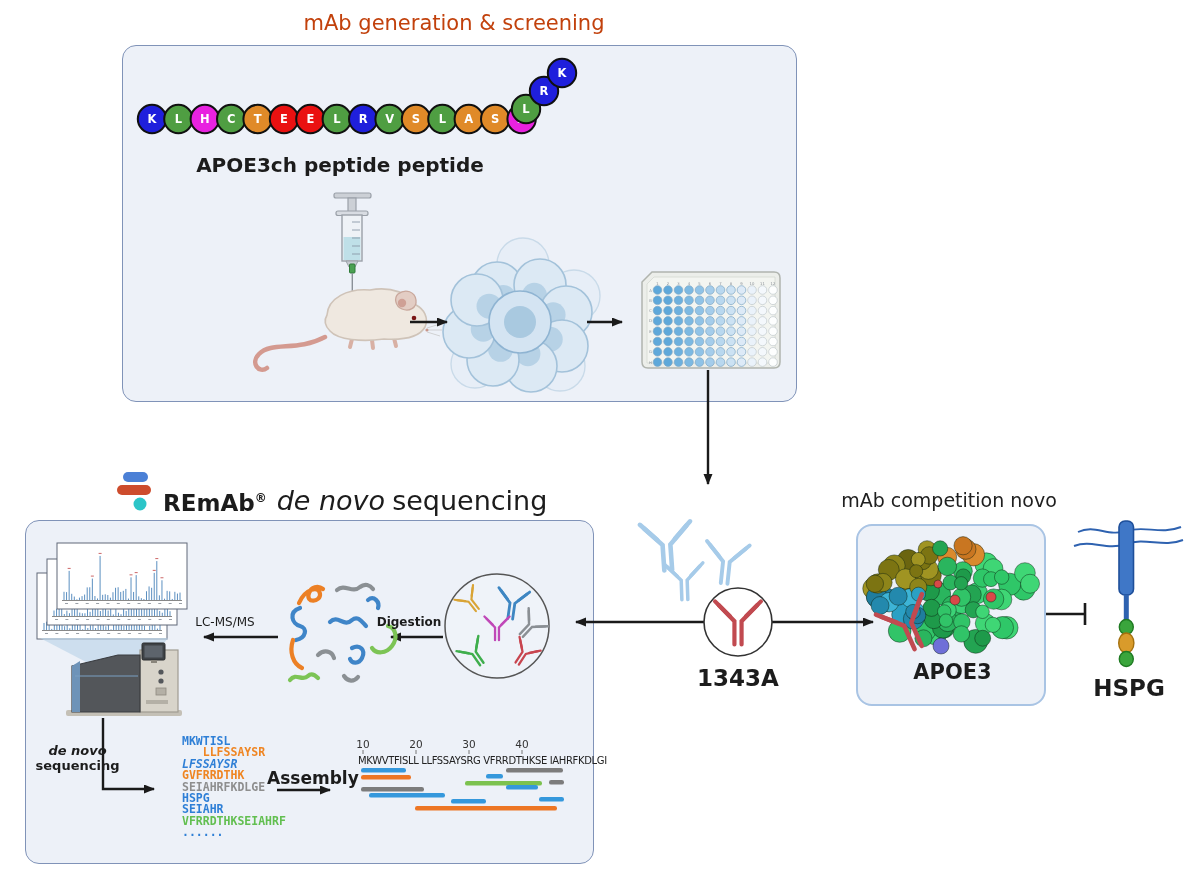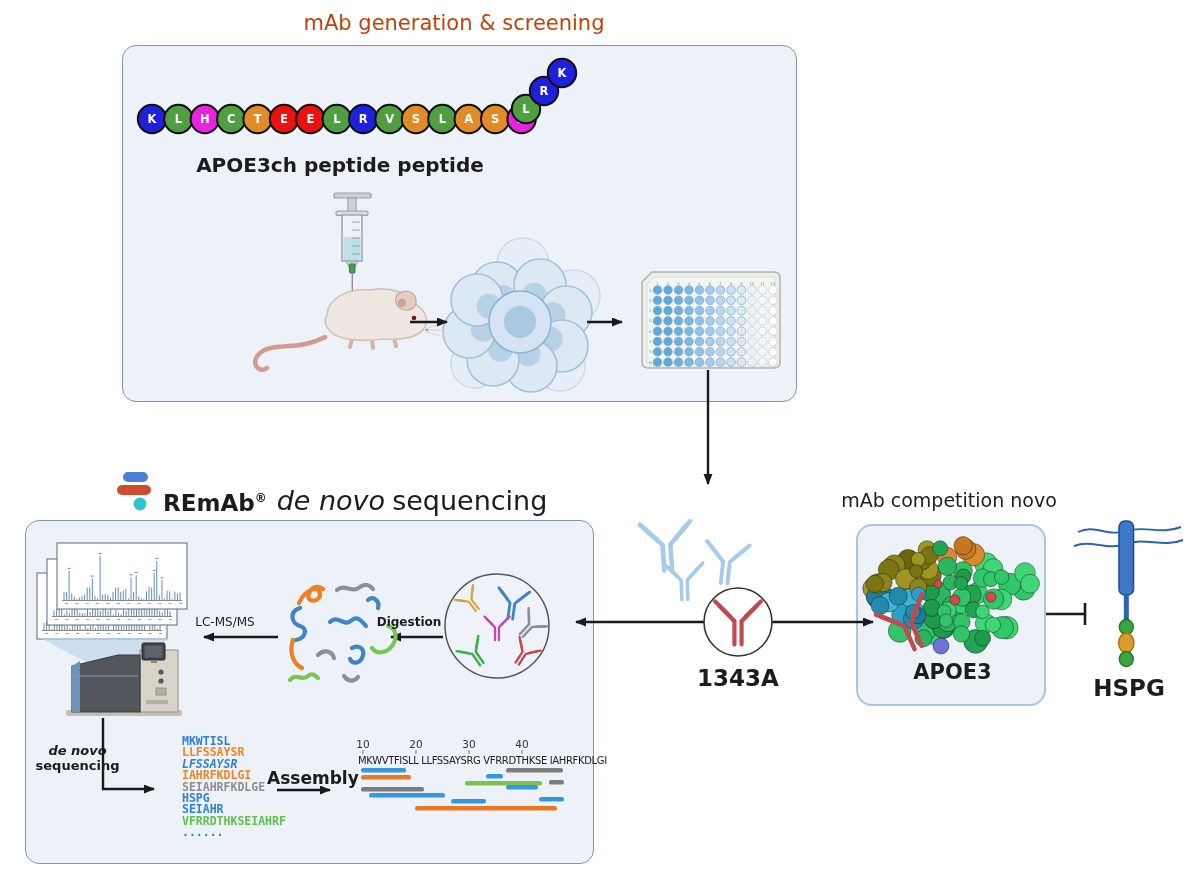--- a/index.html
+++ b/index.html
@@ -669,23 +669,23 @@
     <span class="i">de novo</span><br><span>sequencing</span>
   </div>
   <div class="label ctr" id="assembly-label">Assembly</div>
   <div class="label ctr" id="ab-id-label">1343A</div>
   <div class="label ctr" id="competition-title">mAb competition novo</div>
   <div class="label ctr" id="apoe3-label">APOE3</div>
   <div class="label ctr" id="hspg-label">HSPG</div>
 
   <div id="peptide-list">
       <div style="color: rgb(46, 127, 214);">MKWTISL</div>
-      <div style="color: rgb(239, 133, 34);">LLFSSAYSR</div>
+      <div style="color: rgb(239, 133, 34); text-align: center;">LLFSSAYSR</div>
       <div style="color: rgb(46, 127, 214); font-style: italic;">LFSSAYSR</div>
-      <div style="color: rgb(239, 133, 34);">IAHRFKDLGI</div>
+      <div style="color: rgb(239, 133, 34);">GVFRRDTHK</div>
       <div style="color: rgb(142, 142, 142);">SEIAHRFKDLGE</div>
       <div style="color: rgb(46, 127, 214);">HSPG</div>
       <div style="color: rgb(46, 127, 214);">SEIAHR</div>
       <div style="color: rgb(98, 191, 80); text-align: right;">VFRRDTHKSEIAHRF</div>
       <div style="color: rgb(46, 127, 214);">......</div>
     </div>
   <div class="label" id="assembly-seq">MKWVTFISLL LLFSSAYSRG VFRRDTHKSE IAHRFKDLGI</div>
   <div id="ruler-nums">
       <div class="ruler-num" style="left: 363px;">10</div>
       <div class="ruler-num" style="left: 416px;">20</div>

